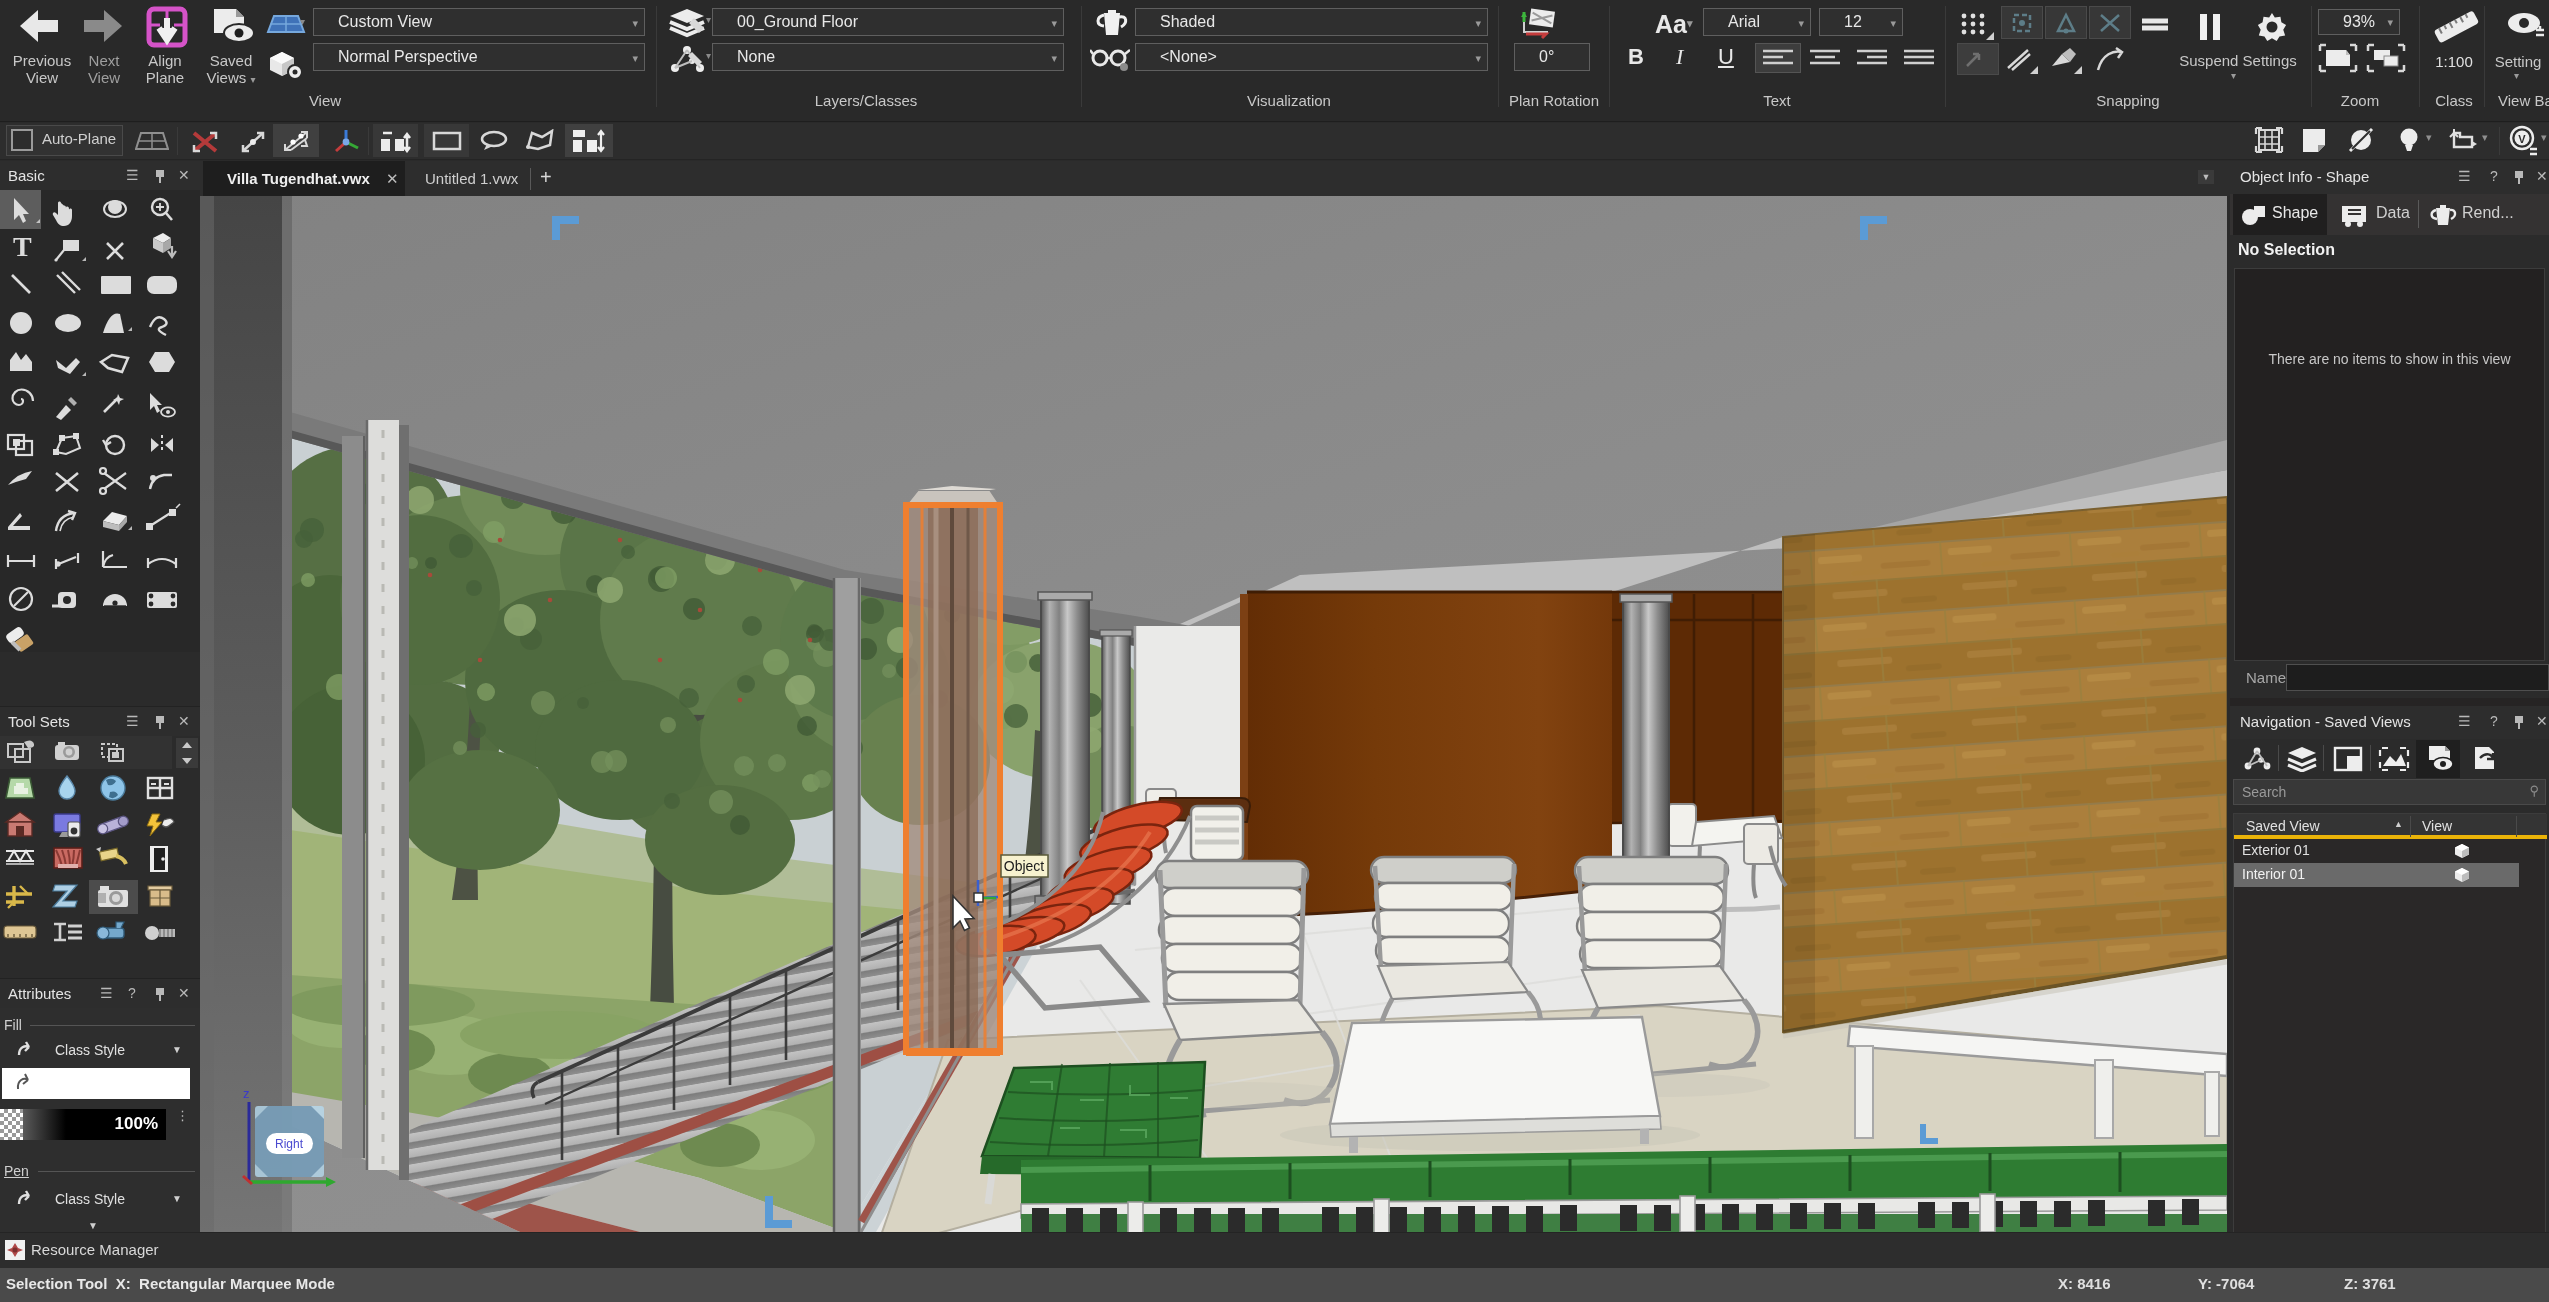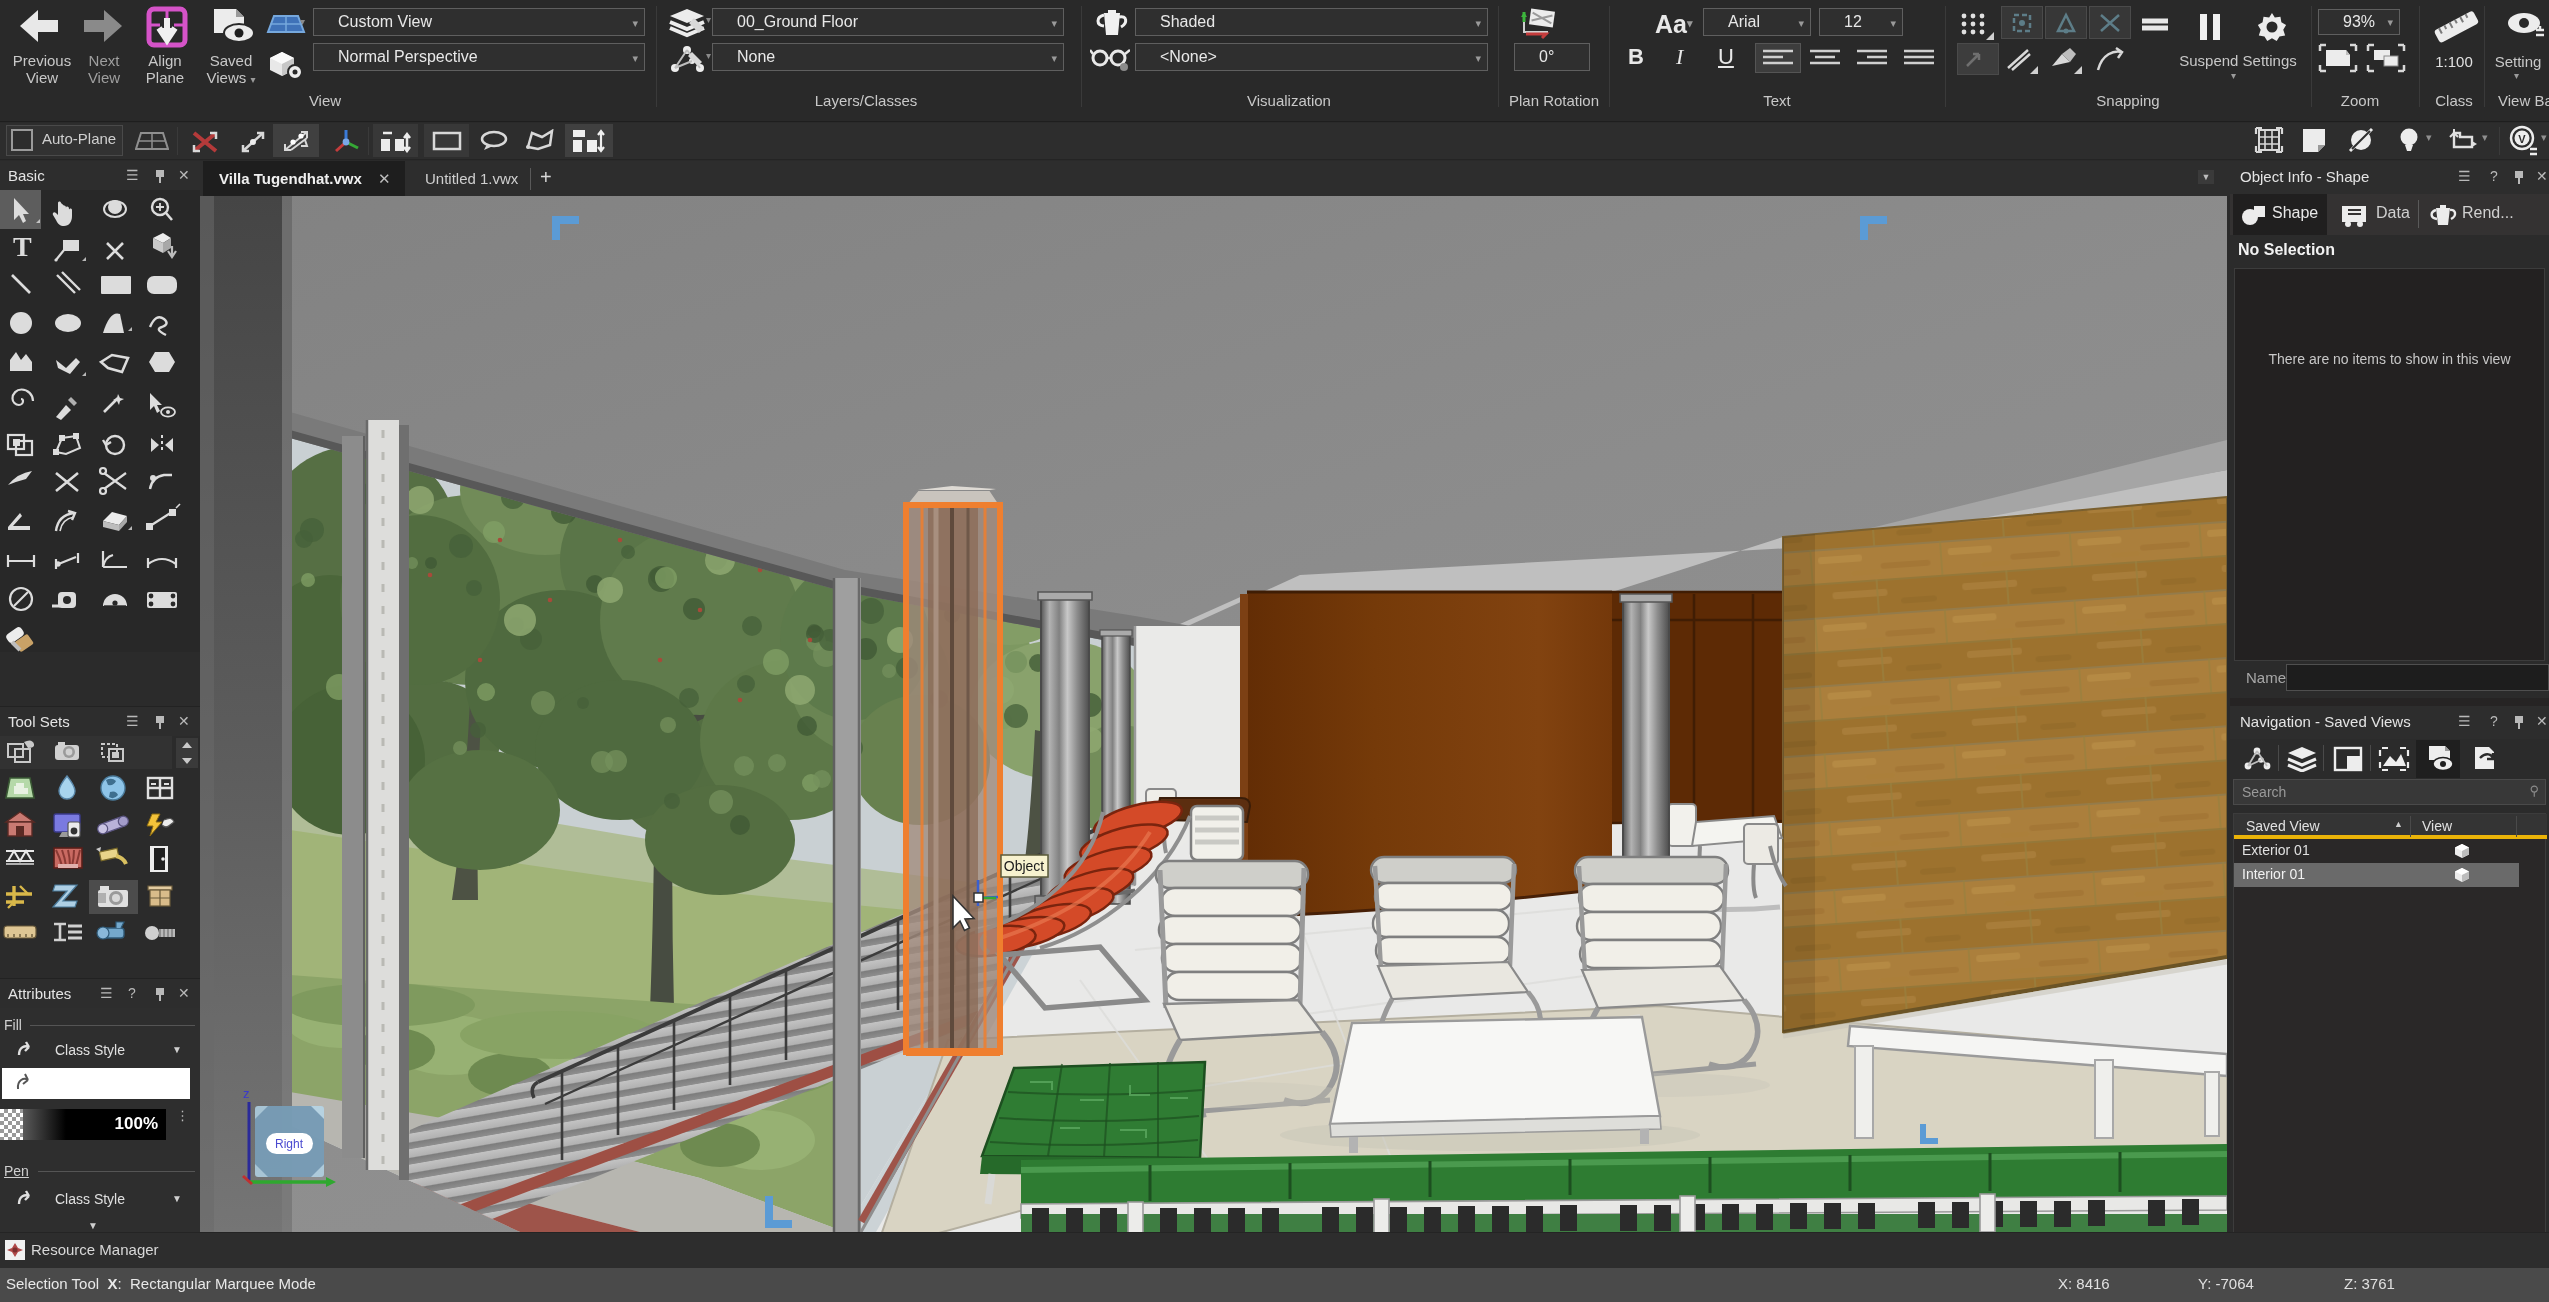--- a/index.html
+++ b/index.html
@@ -322,21 +322,21 @@
     <svg class="abs" style="left:2508px;top:2px" width="32" height="32" viewBox="0 0 32 32">
       <circle cx="14" cy="13" r="11" fill="none" stroke="#ececec" stroke-width="2.4"></circle>
       <circle cx="14" cy="13" r="7.5" fill="#ececec"></circle>
       <text x="14" y="18" font-size="11" font-weight="bold" fill="#2d2d2d" text-anchor="middle" font-family="Liberation Sans">V</text>
       <path d="M22 24 h7 M22 29 h7" stroke="#ececec" stroke-width="2.4"></path>
     </svg>
     <div class="abs" style="left:2541px;top:8px;color:#8f8f8f;font-size:11px;">▾</div>
   </div>
 
   <div class="abs" id="tabbar" style="left:200px;top:161px;width:2030px;height:35px;background:#2d2d2d;">
-    <div class="abs" style="left:3px;top:0;width:202px;height:35px;background:#1e1e1e;color:#f0f0f0;font-size:15px;font-weight:bold;line-height:35px;padding-left:16px;">Villa Tugendhat.vwx <span style="font-weight:normal;color:#bdbdbd;margin-left:12px;">✕</span></div>
+    <div class="abs" style="left:3px;top:0;width:202px;height:35px;background:#1e1e1e;color:#f0f0f0;font-size:15px;font-weight:bold;line-height:35px;padding-left:24px;">Villa Tugendhat.vwx <span style="font-weight:normal;color:#bdbdbd;margin-left:12px;">✕</span></div>
     <div class="abs" style="left:215px;top:0;height:35px;color:#cfcfcf;font-size:15px;line-height:35px;padding-left:10px;">Untitled 1.vwx</div>
     <div class="abs" style="left:330px;top:7px;height:22px;width:1px;background:#5a5a5a;"></div>
     <div class="abs" style="left:340px;top:0;color:#d8d8d8;font-size:20px;line-height:33px;">+</div>
     <div class="abs" style="left:1998px;top:9px;width:16px;height:14px;background:#3a3a3a;color:#bdbdbd;font-size:9px;text-align:center;line-height:14px;">▼</div>
   </div>
 
   <div class="abs" id="leftcol" style="left:0;top:161px;width:200px;height:1071px;background:#2b2b2b;">
 
     <div class="abs" style="left:0;top:0;width:200px;height:30px;background:#2d2d2d;">
       <span class="paltitle" style="position:absolute;left:8px;top:6px;">Basic</span>
@@ -1255,20 +1255,20 @@
 
   <div class="abs" style="left:0;top:1232px;width:2549px;height:36px;background:#2d2d2d;border-top:1px solid #242424;">
     <svg class="abs" style="left:5px;top:7px" width="20" height="20" viewBox="0 0 20 20">
       <rect x="0" y="0" width="20" height="20" fill="#f0f0f0"></rect>
       <path d="M10 3 L13 8 L18 10 L13 12 L10 17 L7 12 L2 10 L7 8 Z" fill="#b04848"></path>
       <circle cx="10" cy="10" r="2.5" fill="#7a2e2e"></circle>
     </svg>
     <div class="abs" style="left:31px;top:8px;color:#d8d8d8;font-size:15px;">Resource Manager</div>
   </div>
 
-  <div class="abs" style="left:0;top:1268px;width:2549px;height:34px;background:#4a4a4a;">
+  <div class="abs" style="left:0;top:1268px;width:2549px;height:34px;background:#4a4a4a;font-weight:bold;">
     <div class="abs" style="left:6px;top:7px;color:#e8e8e8;font-size:15px;">Selection Tool&nbsp;&nbsp;<b>X</b>:&nbsp;&nbsp;Rectangular Marquee Mode</div>
     <div class="abs" style="left:2058px;top:7px;color:#e0e0e0;font-size:15px;">X: 8416</div>
     <div class="abs" style="left:2198px;top:7px;color:#e0e0e0;font-size:15px;">Y: -7064</div>
     <div class="abs" style="left:2344px;top:7px;color:#e0e0e0;font-size:15px;">Z: 3761</div>
   </div>
 
 </div>
 
 </body></html>

